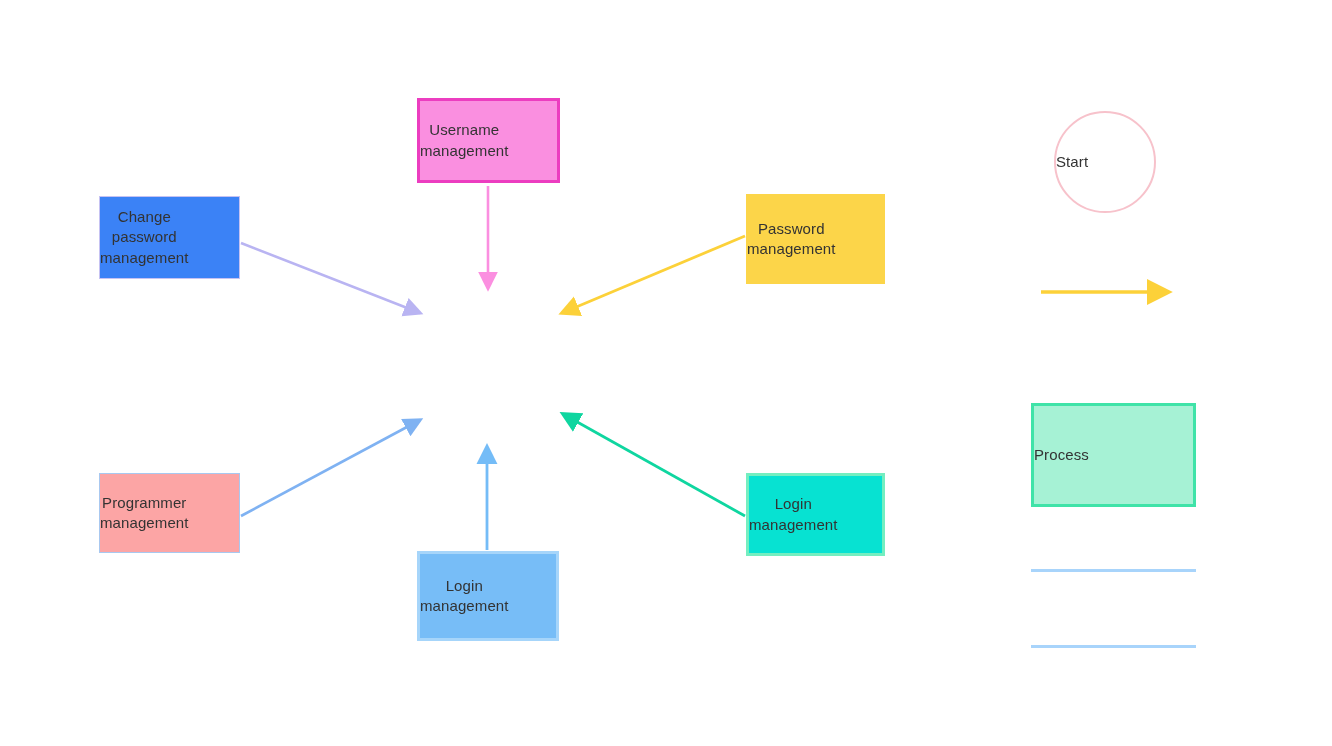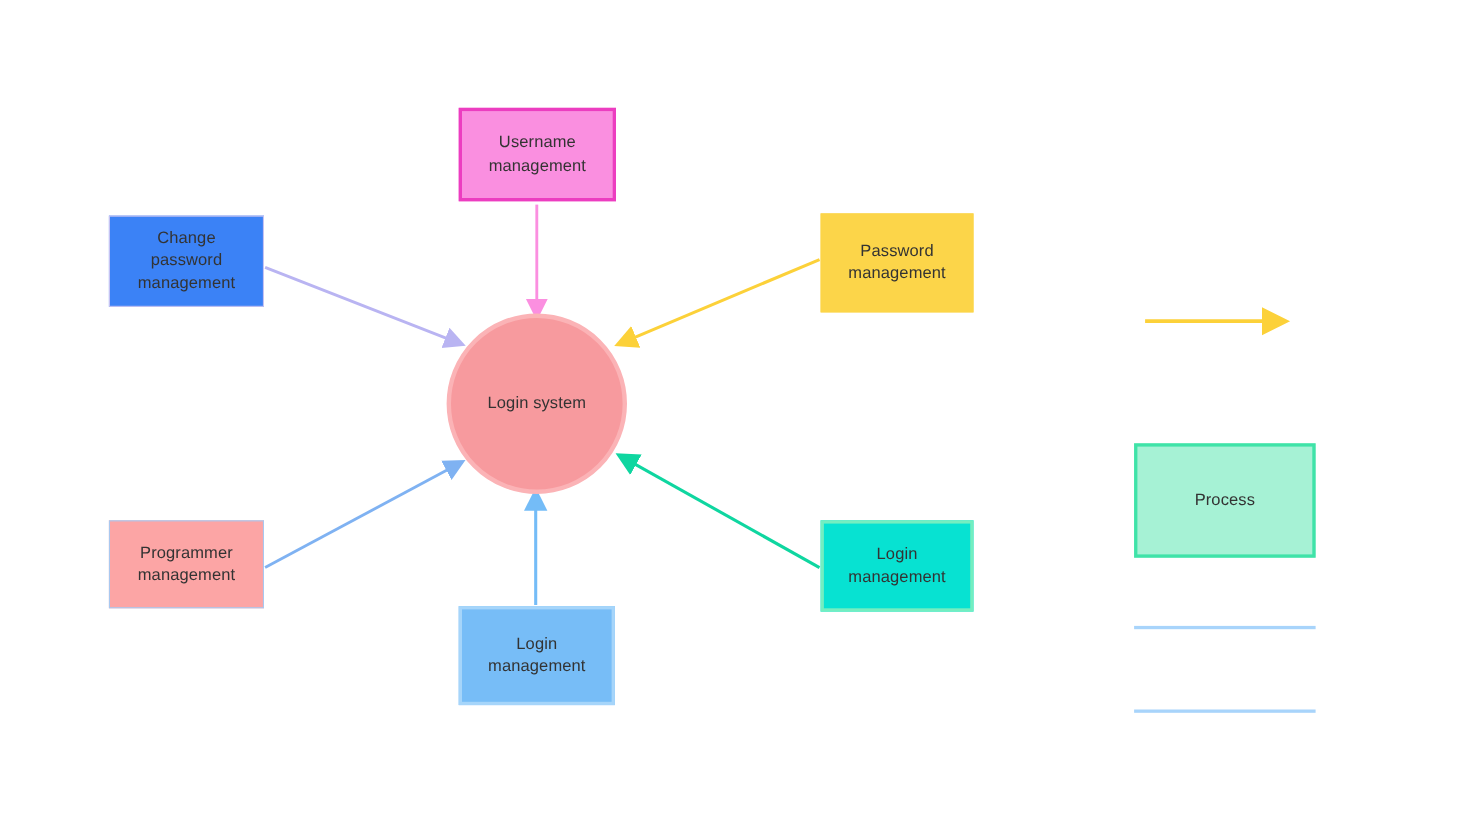--- a/index.html
+++ b/index.html
@@ -28,21 +28,21 @@
     top: 0;
     width: 1332px;
     height: 746px;
     pointer-events: none;
   }
   .node {
     position: absolute;
     box-sizing: border-box;
     display: flex;
     align-items: center;
-    justify-content: center;
+    justify-content: flex-start;
     text-align: center;
     color: #333333;
     font-size: 15px;
     line-height: 1.35;
     letter-spacing: 0.1px;
     white-space: pre-line;
   }
   .node-rect { }
   .node-circle {
     border-radius: 50%;
@@ -143,23 +143,20 @@
 
     <line x1="241" y1="516" x2="420" y2="420" stroke="#7FB2F2" stroke-width="2.6" marker-end="url(#ah-blue)"></line>
 
     <line x1="745" y1="516" x2="563" y2="414" stroke="#0FD6A0" stroke-width="2.8" marker-end="url(#ah-green)"></line>
 
     <line x1="487" y1="550" x2="487" y2="447" stroke="#74BCF7" stroke-width="2.8" marker-end="url(#ah-skyblue)"></line>
 
     <line x1="1041" y1="292" x2="1166" y2="292" stroke="#FCD139" stroke-width="3.4" marker-end="url(#ah-legend-yellow)"></line>
   </svg>
 
-  <div class="node node-circle" id="node-login-system">
-    <span>Login system</span>
-  </div>
 
   <div class="node node-rect" id="node-username">
     <span>Username
 management</span>
   </div>
 
   <div class="node node-rect" id="node-change-password">
     <span>Change
 password
 management</span>
@@ -178,20 +175,23 @@
   <div class="node node-rect" id="node-login-right">
     <span>Login
 management</span>
   </div>
 
   <div class="node node-rect" id="node-login-bottom">
     <span>Login
 management</span>
   </div>
 
+  <div class="node node-circle" id="legend-start">
+    <span>Start</span>
+  </div>
 
   <div class="node node-rect" id="legend-process">
     <span>Process</span>
   </div>
 
   <div class="legend-line" id="legend-line-top"></div>
   <div class="legend-line" id="legend-line-bottom"></div>
 
 </div>
 

